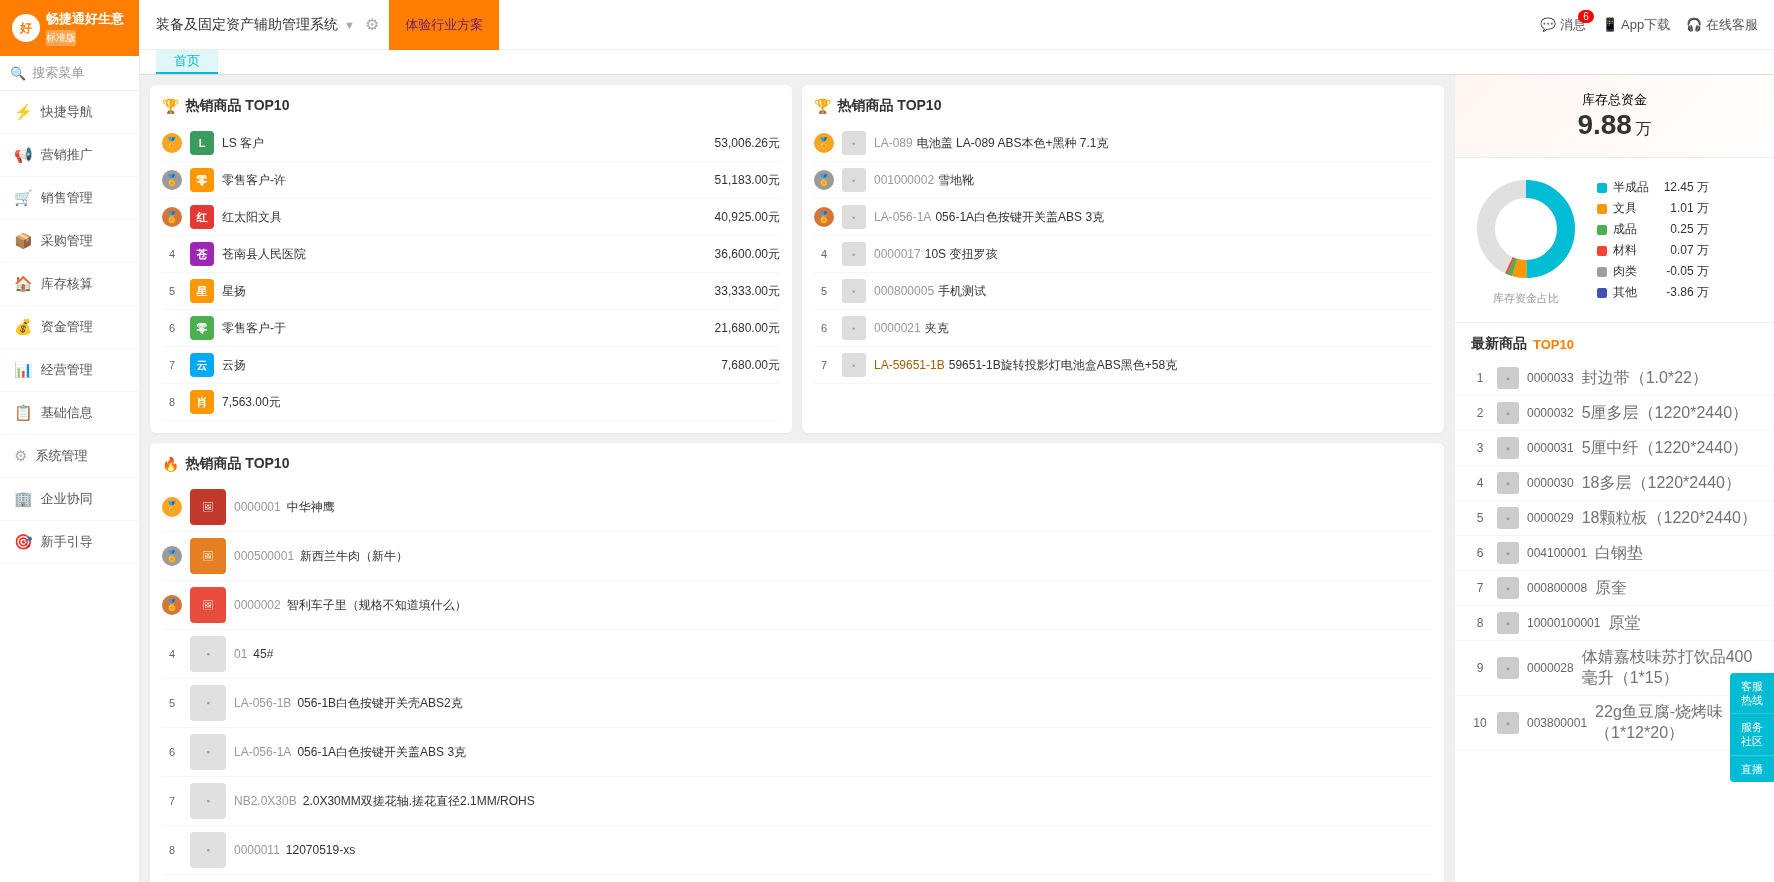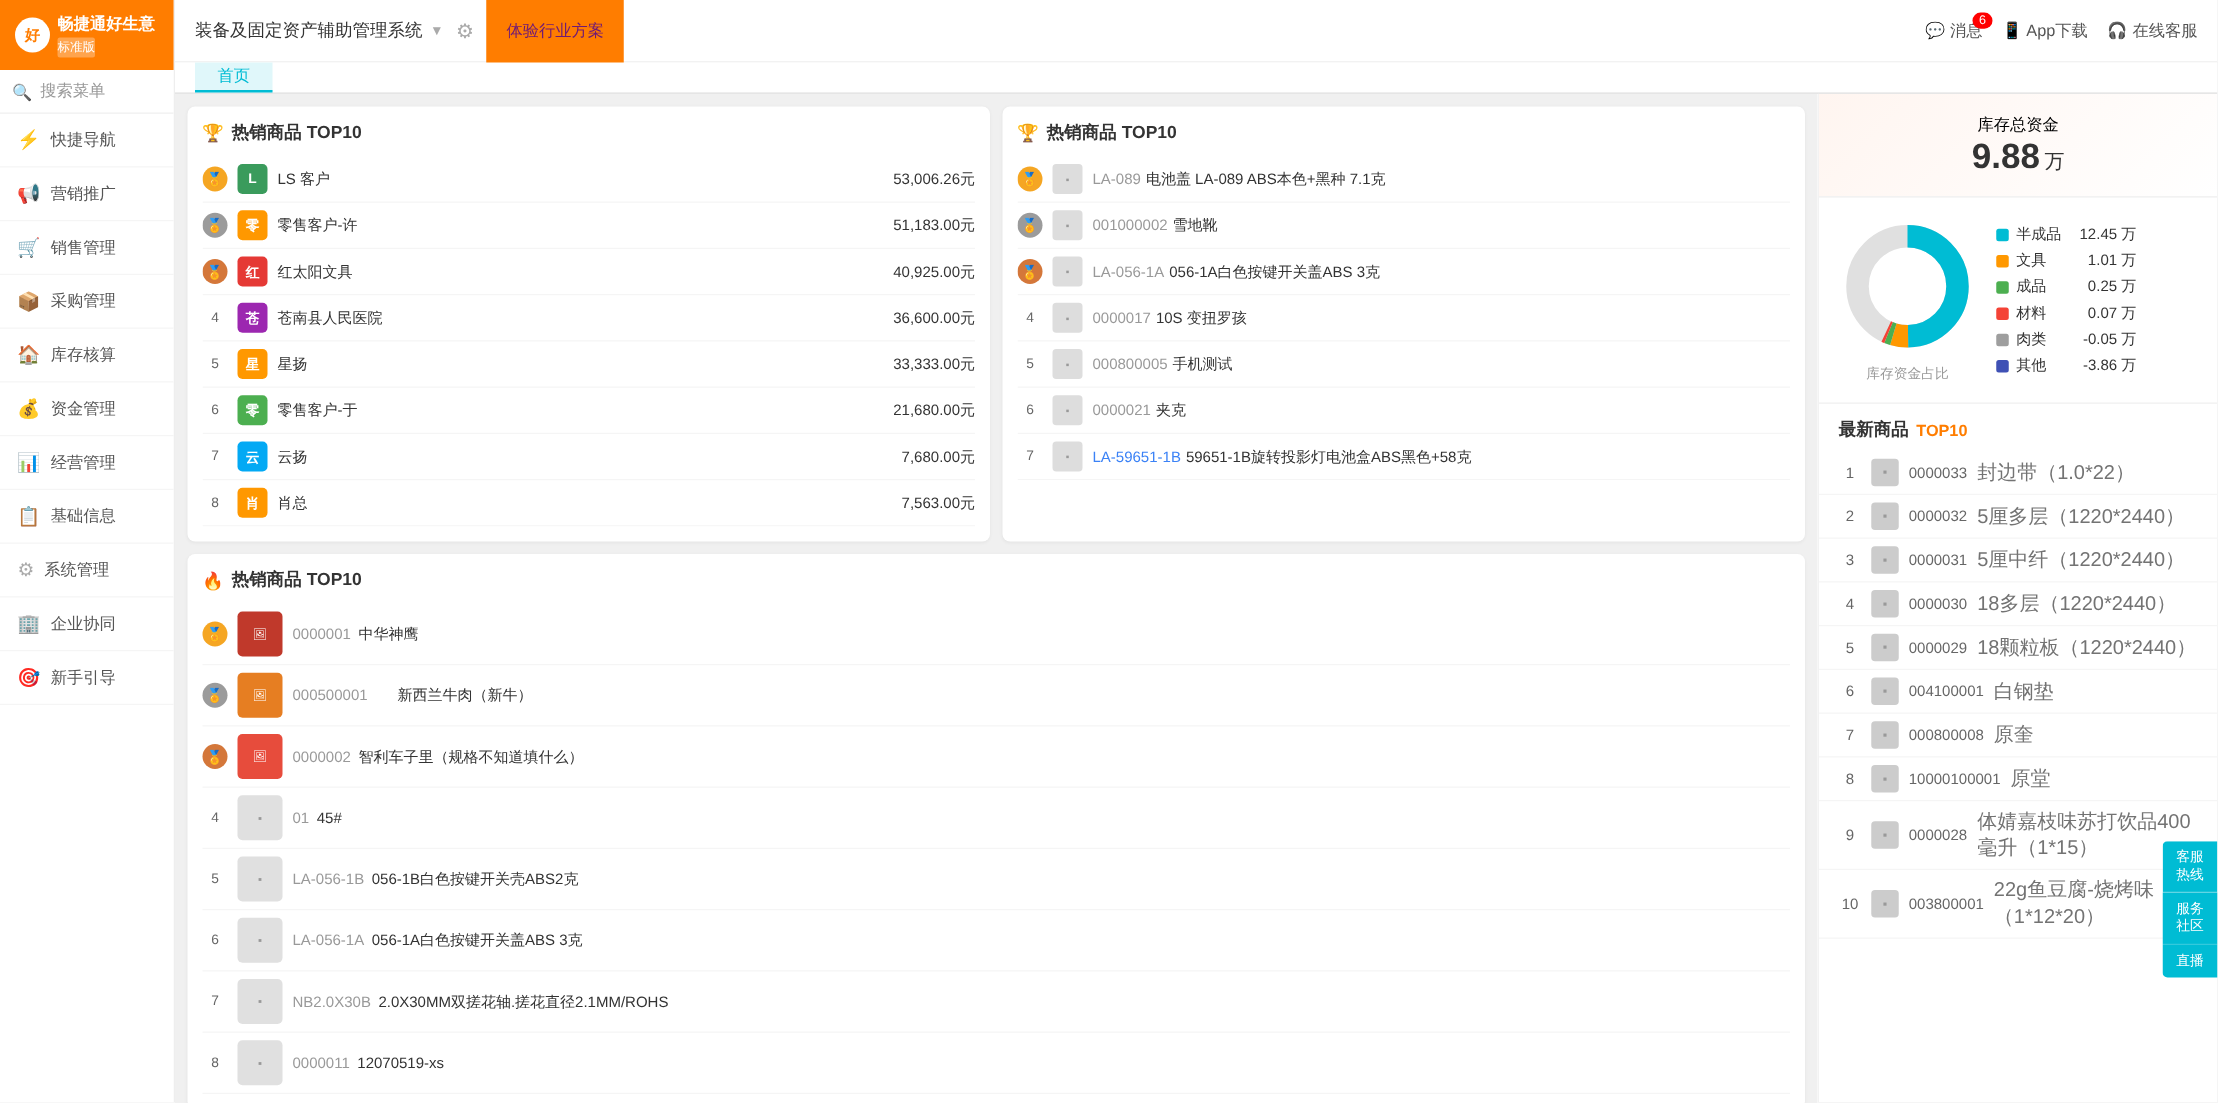--- a/index.html
+++ b/index.html
@@ -407,21 +407,20 @@
   </div>
                 <div class="rank-row">
     <div class="rank-num normal">7</div>
     <div class="rank-avatar" style="background:#03a9f4">云</div>
     <div class="rank-name">云扬</div>
     <div class="rank-value">7,680.00元</div>
   </div>
                 <div class="rank-row">
     <div class="rank-num normal">8</div>
     <div class="rank-avatar" style="background:#ff9800">肖</div>
-    <div class="rank-name">肖总</div>
     <div class="rank-value">7,563.00元</div>
   </div>
               </div>
           </div>
 
           <div class="card half-card">
             <div class="card-title">
               <span style="color:#f5a623;">🏆</span>
               <span>热销商品 TOP10</span>
             </div>
@@ -452,41 +451,41 @@
     <div class="rank-name"><span style="color:#999;margin-right:4px;">000800005</span>手机测试</div>
   </div>
                 <div class="rank-row">
     <div class="rank-num normal">6</div>
     <div class="rank-img">▪</div>
     <div class="rank-name"><span style="color:#999;margin-right:4px;">0000021</span>夹克</div>
   </div>
                 <div class="rank-row">
     <div class="rank-num normal">7</div>
     <div class="rank-img">▪</div>
-    <div class="rank-name"><span style="color:#3b82f6;margin-right:4px;">LA-59651-1B</span>59651-1B旋转投影灯电池盒ABS黑色+58克</div>
+    <div class="rank-name"><span style="color:#a16207;margin-right:4px;">LA-59651-1B</span>59651-1B旋转投影灯电池盒ABS黑色+58克</div>
   </div>
               </div>
           </div>
         </div>
 
         <div class="card">
           <div class="card-title">
             <span style="color:#ff7d00;">🔥</span>
             <span>热销商品 TOP10</span>
           </div>
           <div id="hot-products-list">
               <div class="rank-row">
     <div class="rank-num gold">🏅</div>
     <div class="hot-prod-img" style="background:#c0392b;color:#fff;">🖼</div>
     <div class="rank-name"><span style="color:#999;margin-right:6px;">0000001</span>中华神鹰</div>
   </div>
               <div class="rank-row">
     <div class="rank-num silver">🏅</div>
     <div class="hot-prod-img" style="background:#e67e22;color:#fff;">🖼</div>
-    <div class="rank-name"><span style="color:#999;margin-right:24px;">000500001</span>新西兰牛肉（新牛）</div>
+    <div class="rank-name"><span style="color:#999;margin-right:6px;">000500001</span>新西兰牛肉（新牛）</div>
   </div>
               <div class="rank-row">
     <div class="rank-num bronze">🏅</div>
     <div class="hot-prod-img" style="background:#e74c3c;color:#fff;">🖼</div>
     <div class="rank-name"><span style="color:#999;margin-right:6px;">0000002</span>智利车子里（规格不知道填什么）</div>
   </div>
               <div class="rank-row">
     <div class="rank-num normal">4</div>
     <div class="hot-prod-img">▪</div>
     <div class="rank-name"><span style="color:#999;margin-right:6px;">01</span>45#</div>

